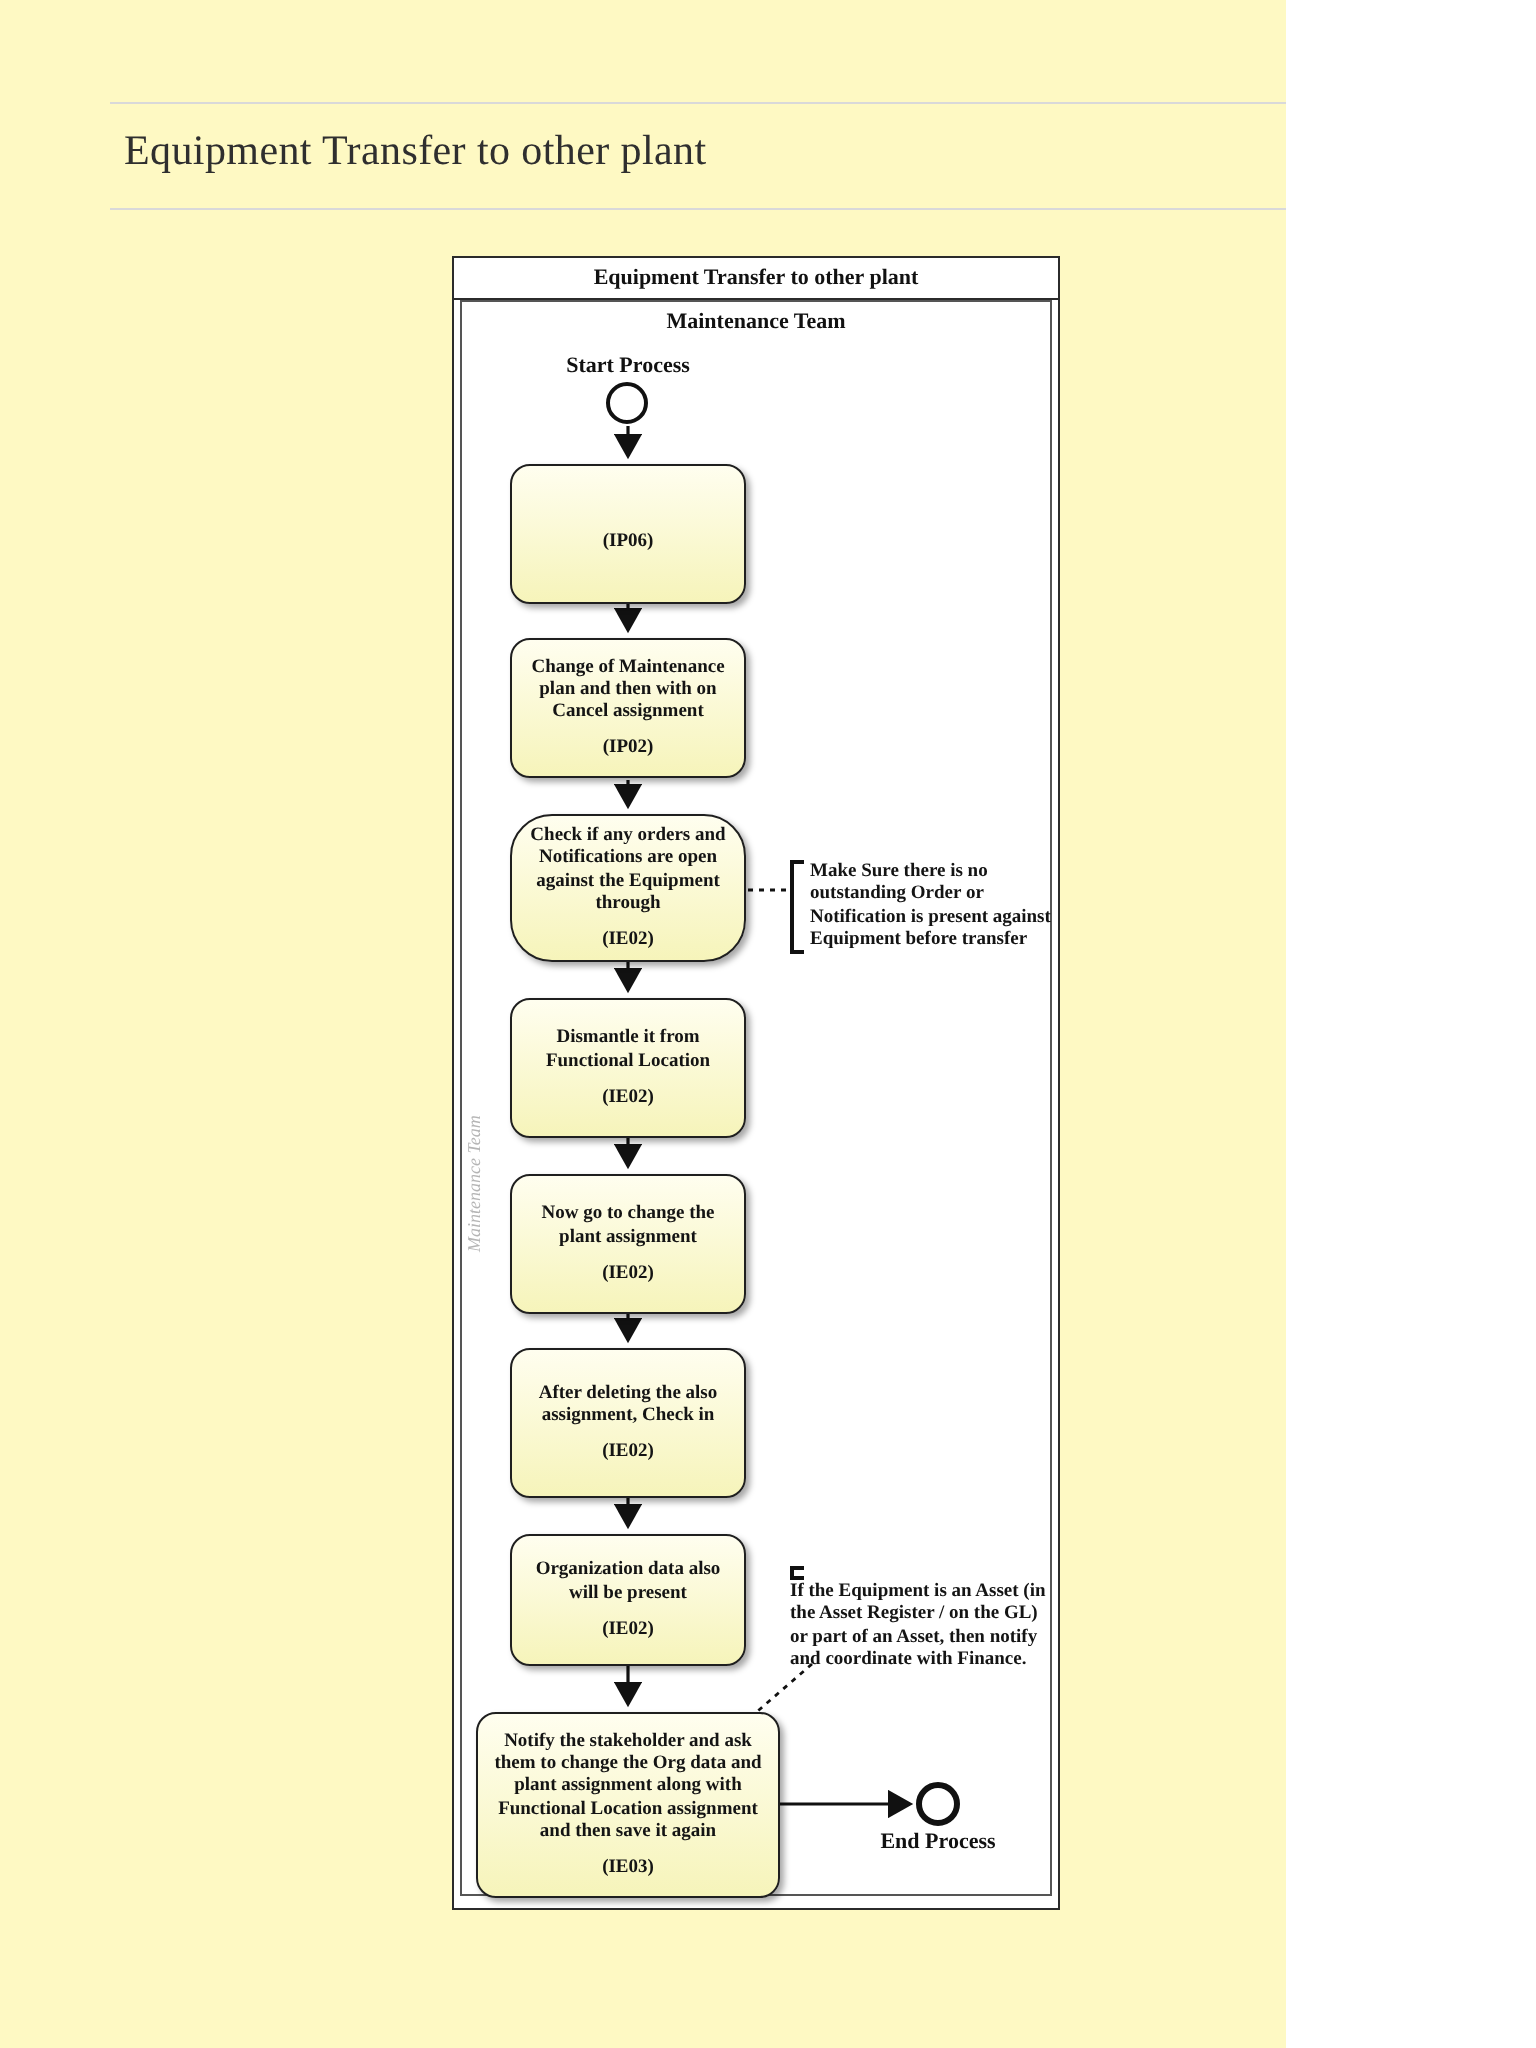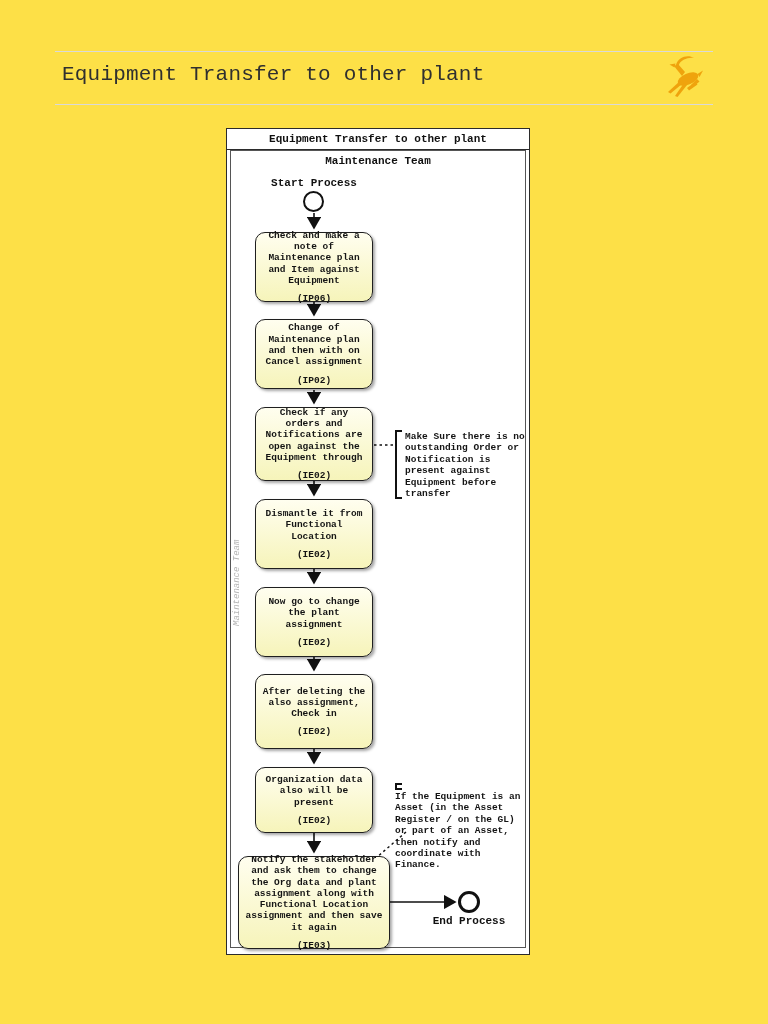--- a/index.html
+++ b/index.html
@@ -1,19 +1,19 @@
 <!DOCTYPE html>
 <html><head>
 <meta charset="utf-8">
 <style>
   * { margin:0; padding:0; box-sizing:border-box; }
   html,body { background:#ffffff; }
   .page {
-    position:relative; width:768px; height:1024px; background:#fde047;
-    font-family:Liberation Mono, monospace; overflow:hidden;
+    position:relative; width:643px; height:1024px; background:#fef9c3;
+    font-family:Liberation Serif, serif; overflow:hidden;
   }
 
   
   .rule { position:absolute; left:55px; width:658px; height:1px; background:#d9d9d9; }
   .rule-top { top:51px; }
   .rule-bottom { top:104px; }
   .page-title {
     position:absolute; left:62px; top:63px; font-size:21px; font-weight:400;
     color:#2f2f2f; letter-spacing:.2px;
   }
@@ -62,21 +62,21 @@
     border:1.4px solid #1f1f1f; border-radius:10px;
     background:linear-gradient(#fffeef, #f6f4ba);
     box-shadow:2px 2px 3px rgba(0,0,0,.35);
     display:flex; flex-direction:column; align-items:center; justify-content:center;
     padding:3px 4px; text-align:center;
   }
   .act-text { font-size:9.5px; font-weight:700; color:#141414; line-height:11.3px; }
   .act-code { font-size:9.5px; font-weight:700; color:#141414; margin-top:7px; }
   .b1 { top:103px; height:70px; }
   .b2 { top:190px; height:70px; }
-  .b3 { top:278px; height:74px; }
+  .b3 { top:278px; height:74px;border-radius:21px; }
   .b4 { top:370px; height:70px; }
   .b5 { top:458px; height:70px; }
   .b6 { top:545px; height:75px; }
   .b7 { top:638px; height:66px; }
   .b8 { top:727px; height:93px; left:11px; width:152px; }
 
   
   .note { position:absolute; display:flex; align-items:stretch;margin-top:12px; }
   .note1 { left:168px; top:289px; width:134px; }
   .note2 { left:168px; top:642px; width:130px;flex-direction:column; }
@@ -143,21 +143,20 @@
         <line x1="179" y1="703" x2="149" y2="729"></line>
       </g>
     </svg>
 
     <div class="node-label start-label">Start Process</div>
     <div class="start-node"></div>
     <div class="end-node"></div>
     <div class="node-label end-label">End Process</div>
 
     <div class="activity b1">
-      <div class="act-text">Check and make a note of Maintenance plan and Item against Equipment</div>
       <div class="act-code">(IP06)</div>
     </div>
     <div class="activity b2">
       <div class="act-text">Change of Maintenance plan and then with on Cancel assignment</div>
       <div class="act-code">(IP02)</div>
     </div>
     <div class="activity b3">
       <div class="act-text">Check if any orders and Notifications are open against the Equipment through</div>
       <div class="act-code">(IE02)</div>
     </div>

